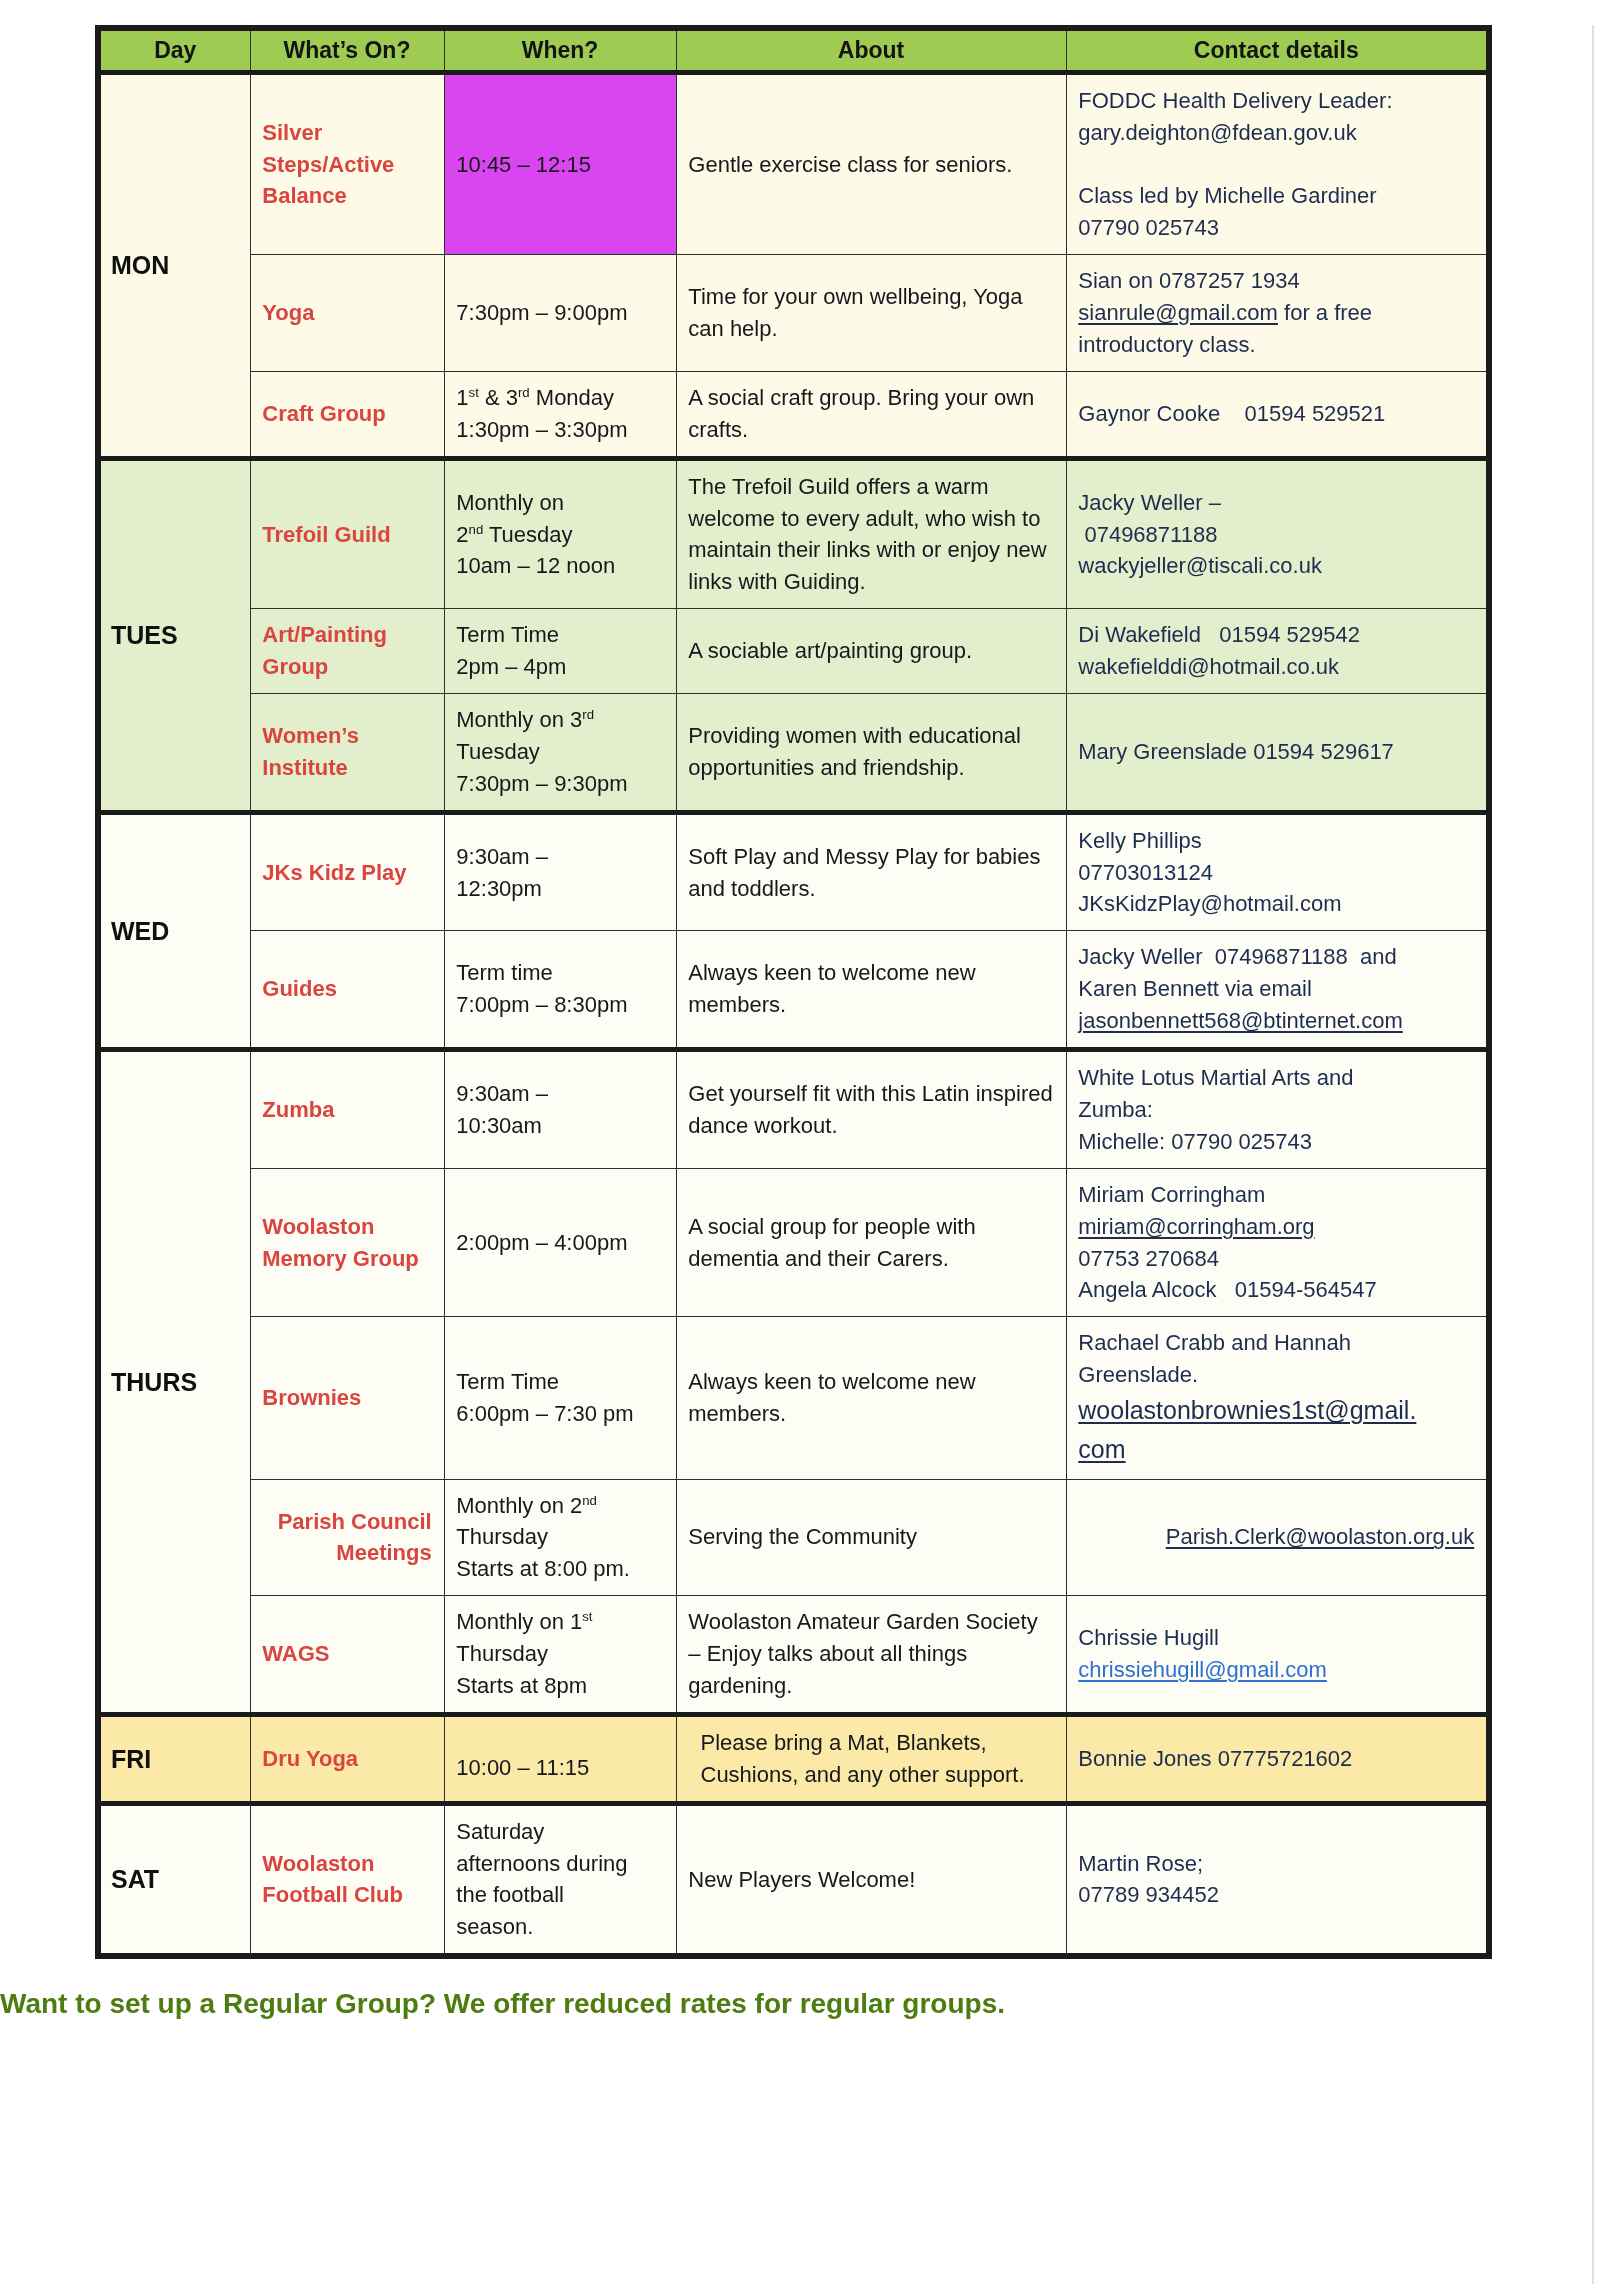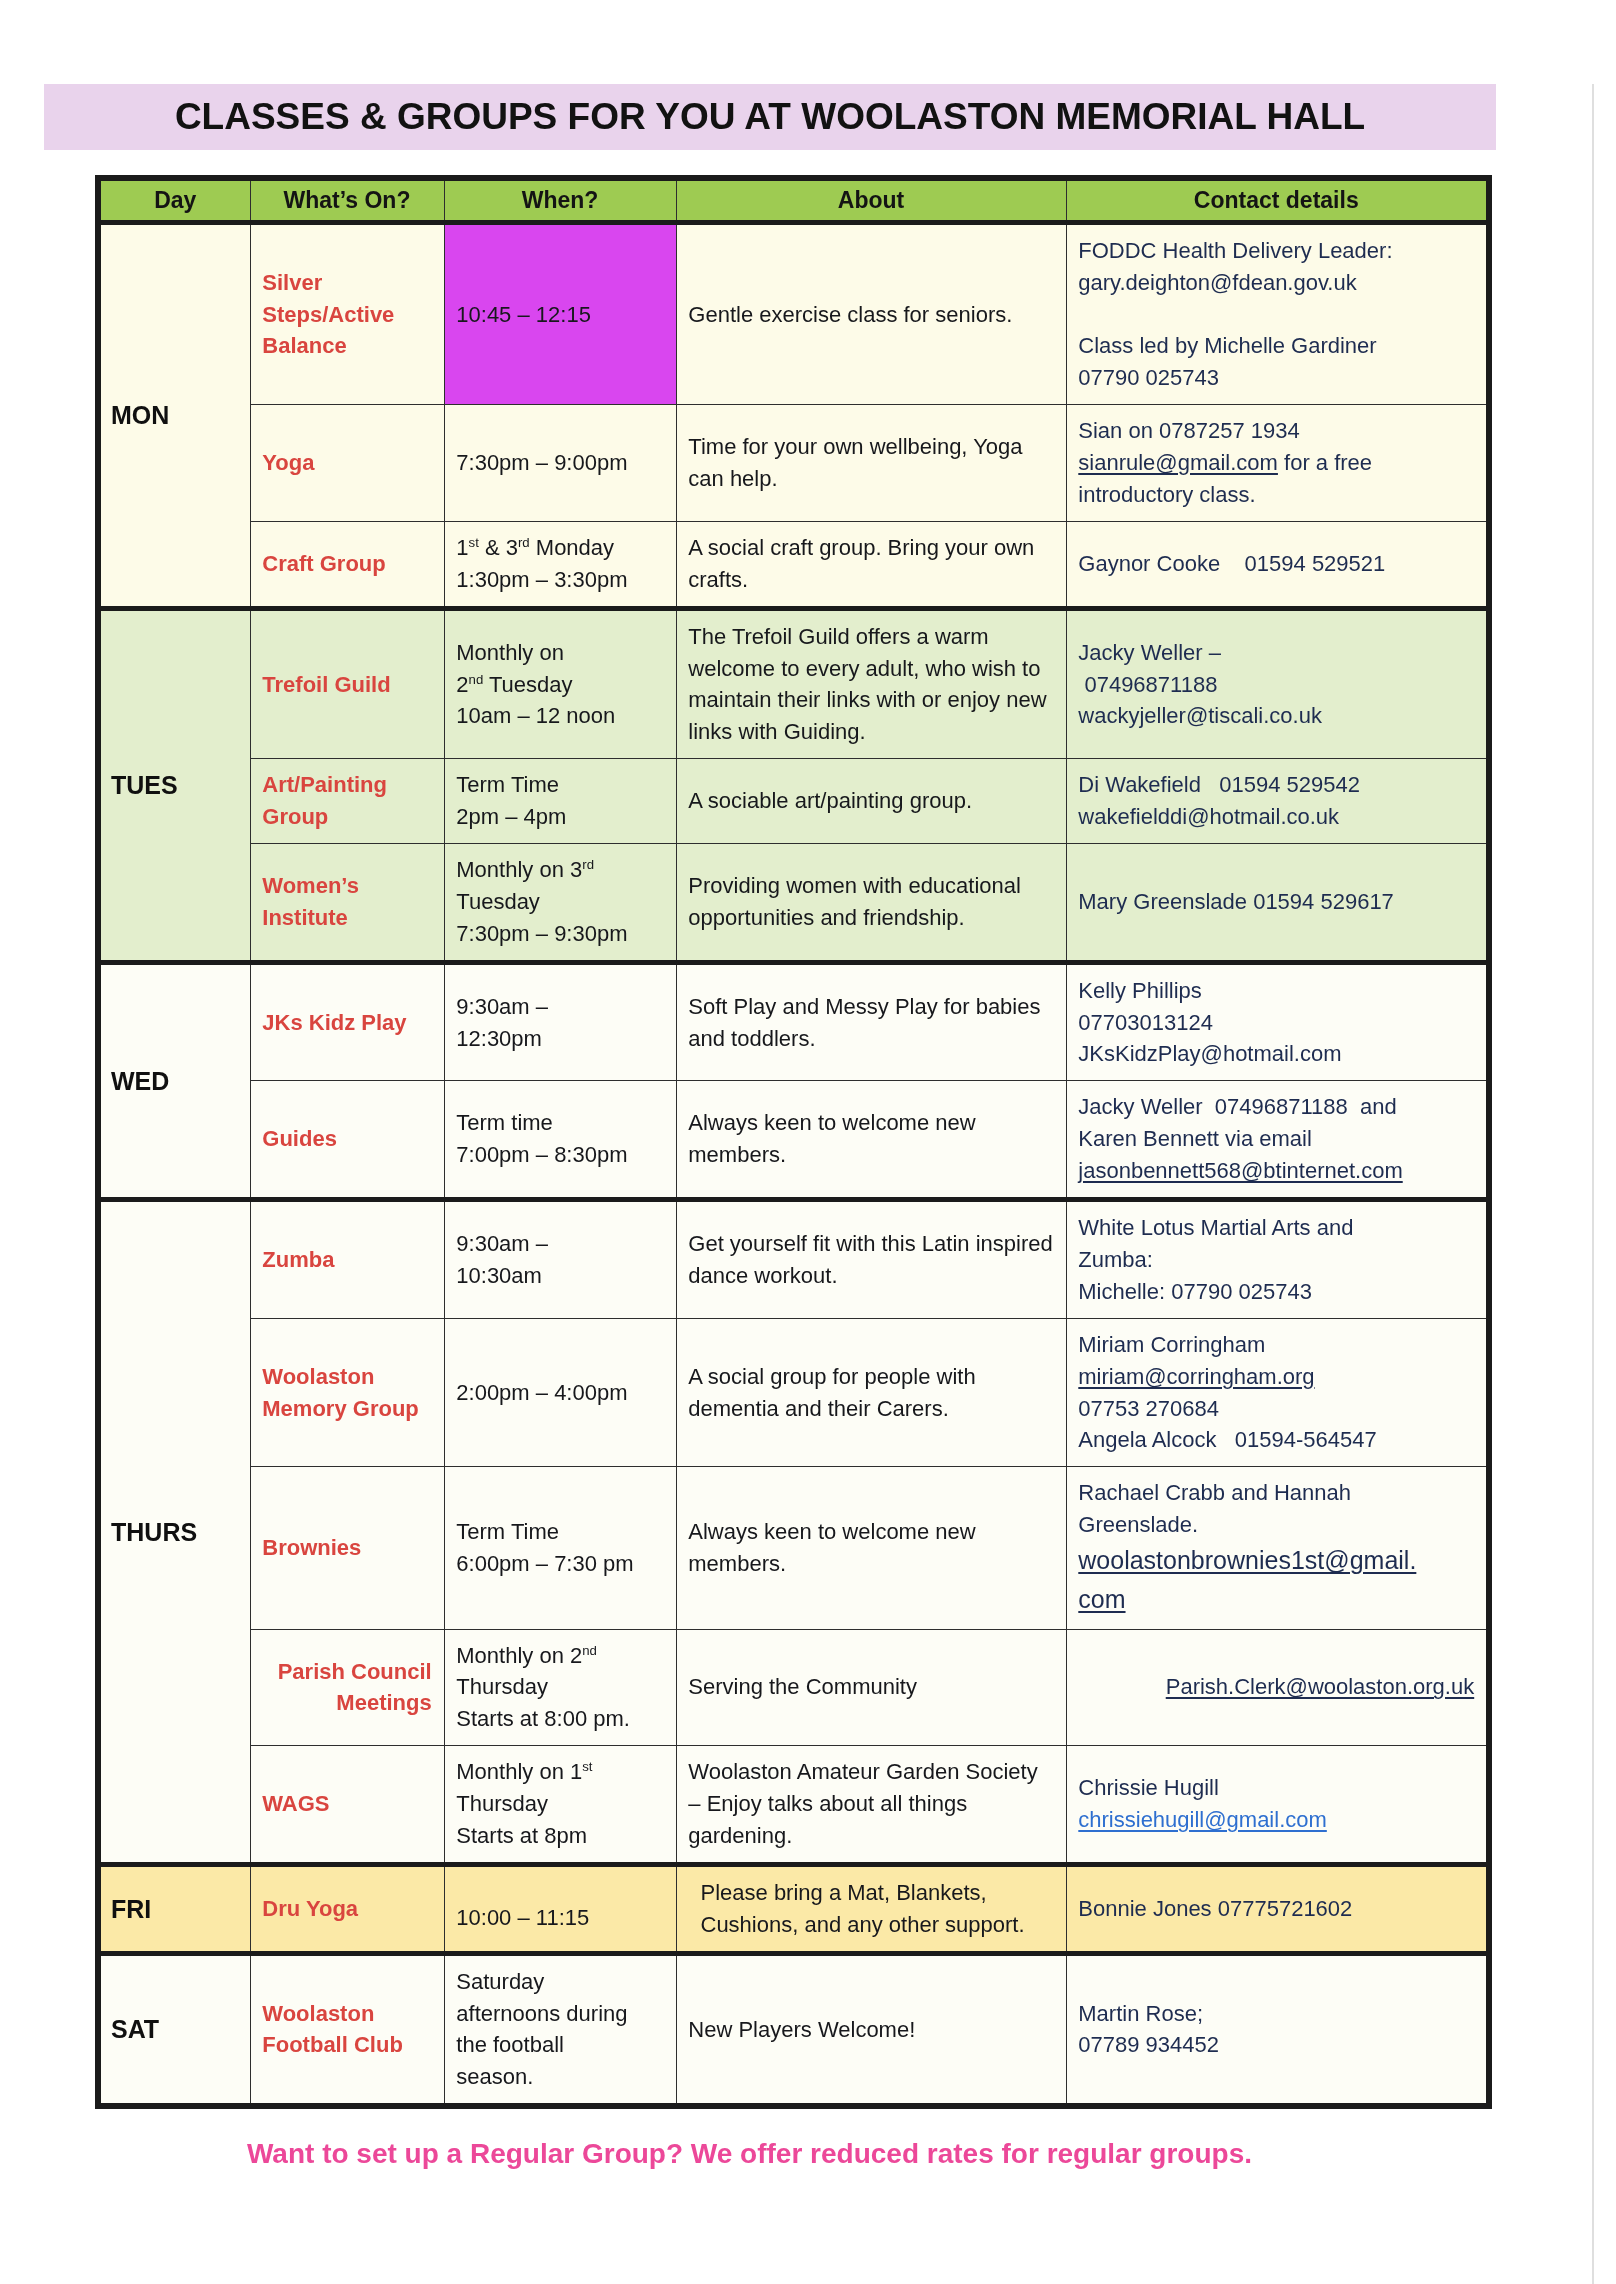--- a/index.html
+++ b/index.html
@@ -58,43 +58,40 @@
   td.when sup { font-size: 0.6em; line-height: 0; }
   td.when.vbottom { vertical-align: bottom; padding-bottom: 17px; }
   td.about { color: #17181c; }
   td.contact { color: var(--contact_ink, #1e2c50); vertical-align: middle; }
   .cline { white-space: pre-wrap; min-height: 1.45em; }
   .cline .u { text-decoration: underline; text-decoration-thickness: 1.7px; text-underline-offset: 3.4px; }
   .cline .blue { color: var(--link_blue, #2e6fd0); }
   .cline .lg { font-size: 25px; line-height: 1.55; }
 
   .footer-note {
-    margin-top: 29px; text-align: center;
-    font-size: 28px; font-weight: bold; color: #ec4899;
+    margin-top: 29px; text-align: left;
+    font-size: 28px; font-weight: bold; color: #4d7c0f;
     width: 1499px;
   }
   .footer-email {
     margin-top: 30px; text-align: center; width: 1499px;
     font-size: 28px; font-weight: bold;
   }
   .footer-email .email-label { color: #141414; margin-right: 71px; }
   .footer-email .email-link {
     color: var(--link_blue, #2e6fd0);
     text-decoration: underline; text-decoration-thickness: 2.5px; text-underline-offset: 5px;
   }
 </style>
 </head>
 <body>
 
 <div class="page">
   <div class="scan-edge"></div>
 
-  <div class="title-bar">
-    <span class="title-text">CLASSES &amp; GROUPS FOR YOU AT WOOLASTON MEMORIAL HALL</span>
-  </div>
 
   <table class="classes">
     <colgroup>
       <col class="c-day">
         <col class="c-what">
         <col class="c-when">
         <col class="c-about">
         <col class="c-cont">
     </colgroup>
     <thead>

